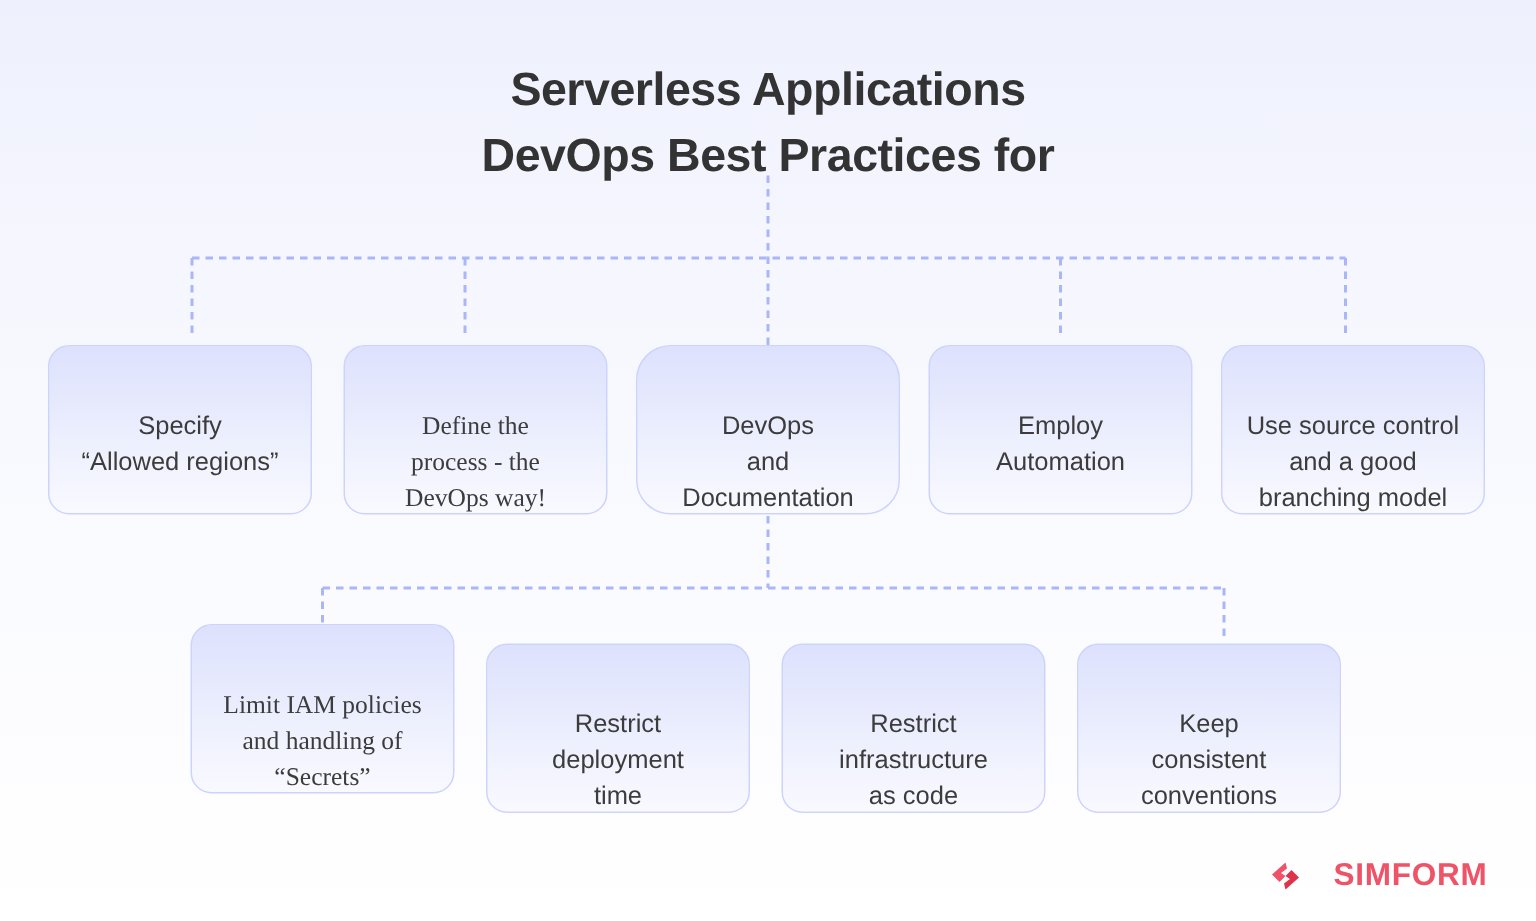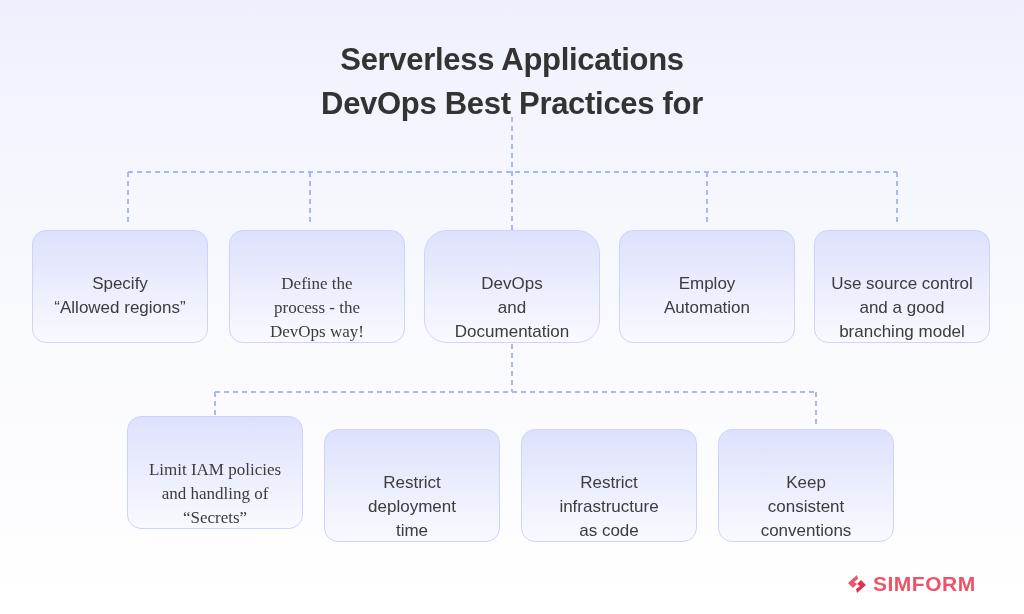--- a/index.html
+++ b/index.html
@@ -21,21 +21,21 @@
     width: 176px; height: 113px;
     border: 1.5px solid #cdd4fb; border-radius: 14px;
     background: linear-gradient(180deg, #dde1fd 0%, #eceffd 55%, #f9f9ff 100%);
     display: flex; align-items: flex-start; justify-content: center;
     text-align: center; font-size: 17px; line-height: 24px; color: #3c3c3c;
     padding-top: 41px;
   }
   .node .lbl { white-space: pre-line; }
   .logo {
     position: absolute; left: 846px; top: 572px;
-    display: flex; align-items: center; gap: 5px;
+    display: flex; align-items: center; gap: 21px;
   }
   .logo-text {
     font-weight: bold; font-size: 21px; letter-spacing: 0.5px; color: #ef5367;
   }
 </style>
 </head>
 <body>
 
 <div class="title">
   <span>Serverless Applications</span>

